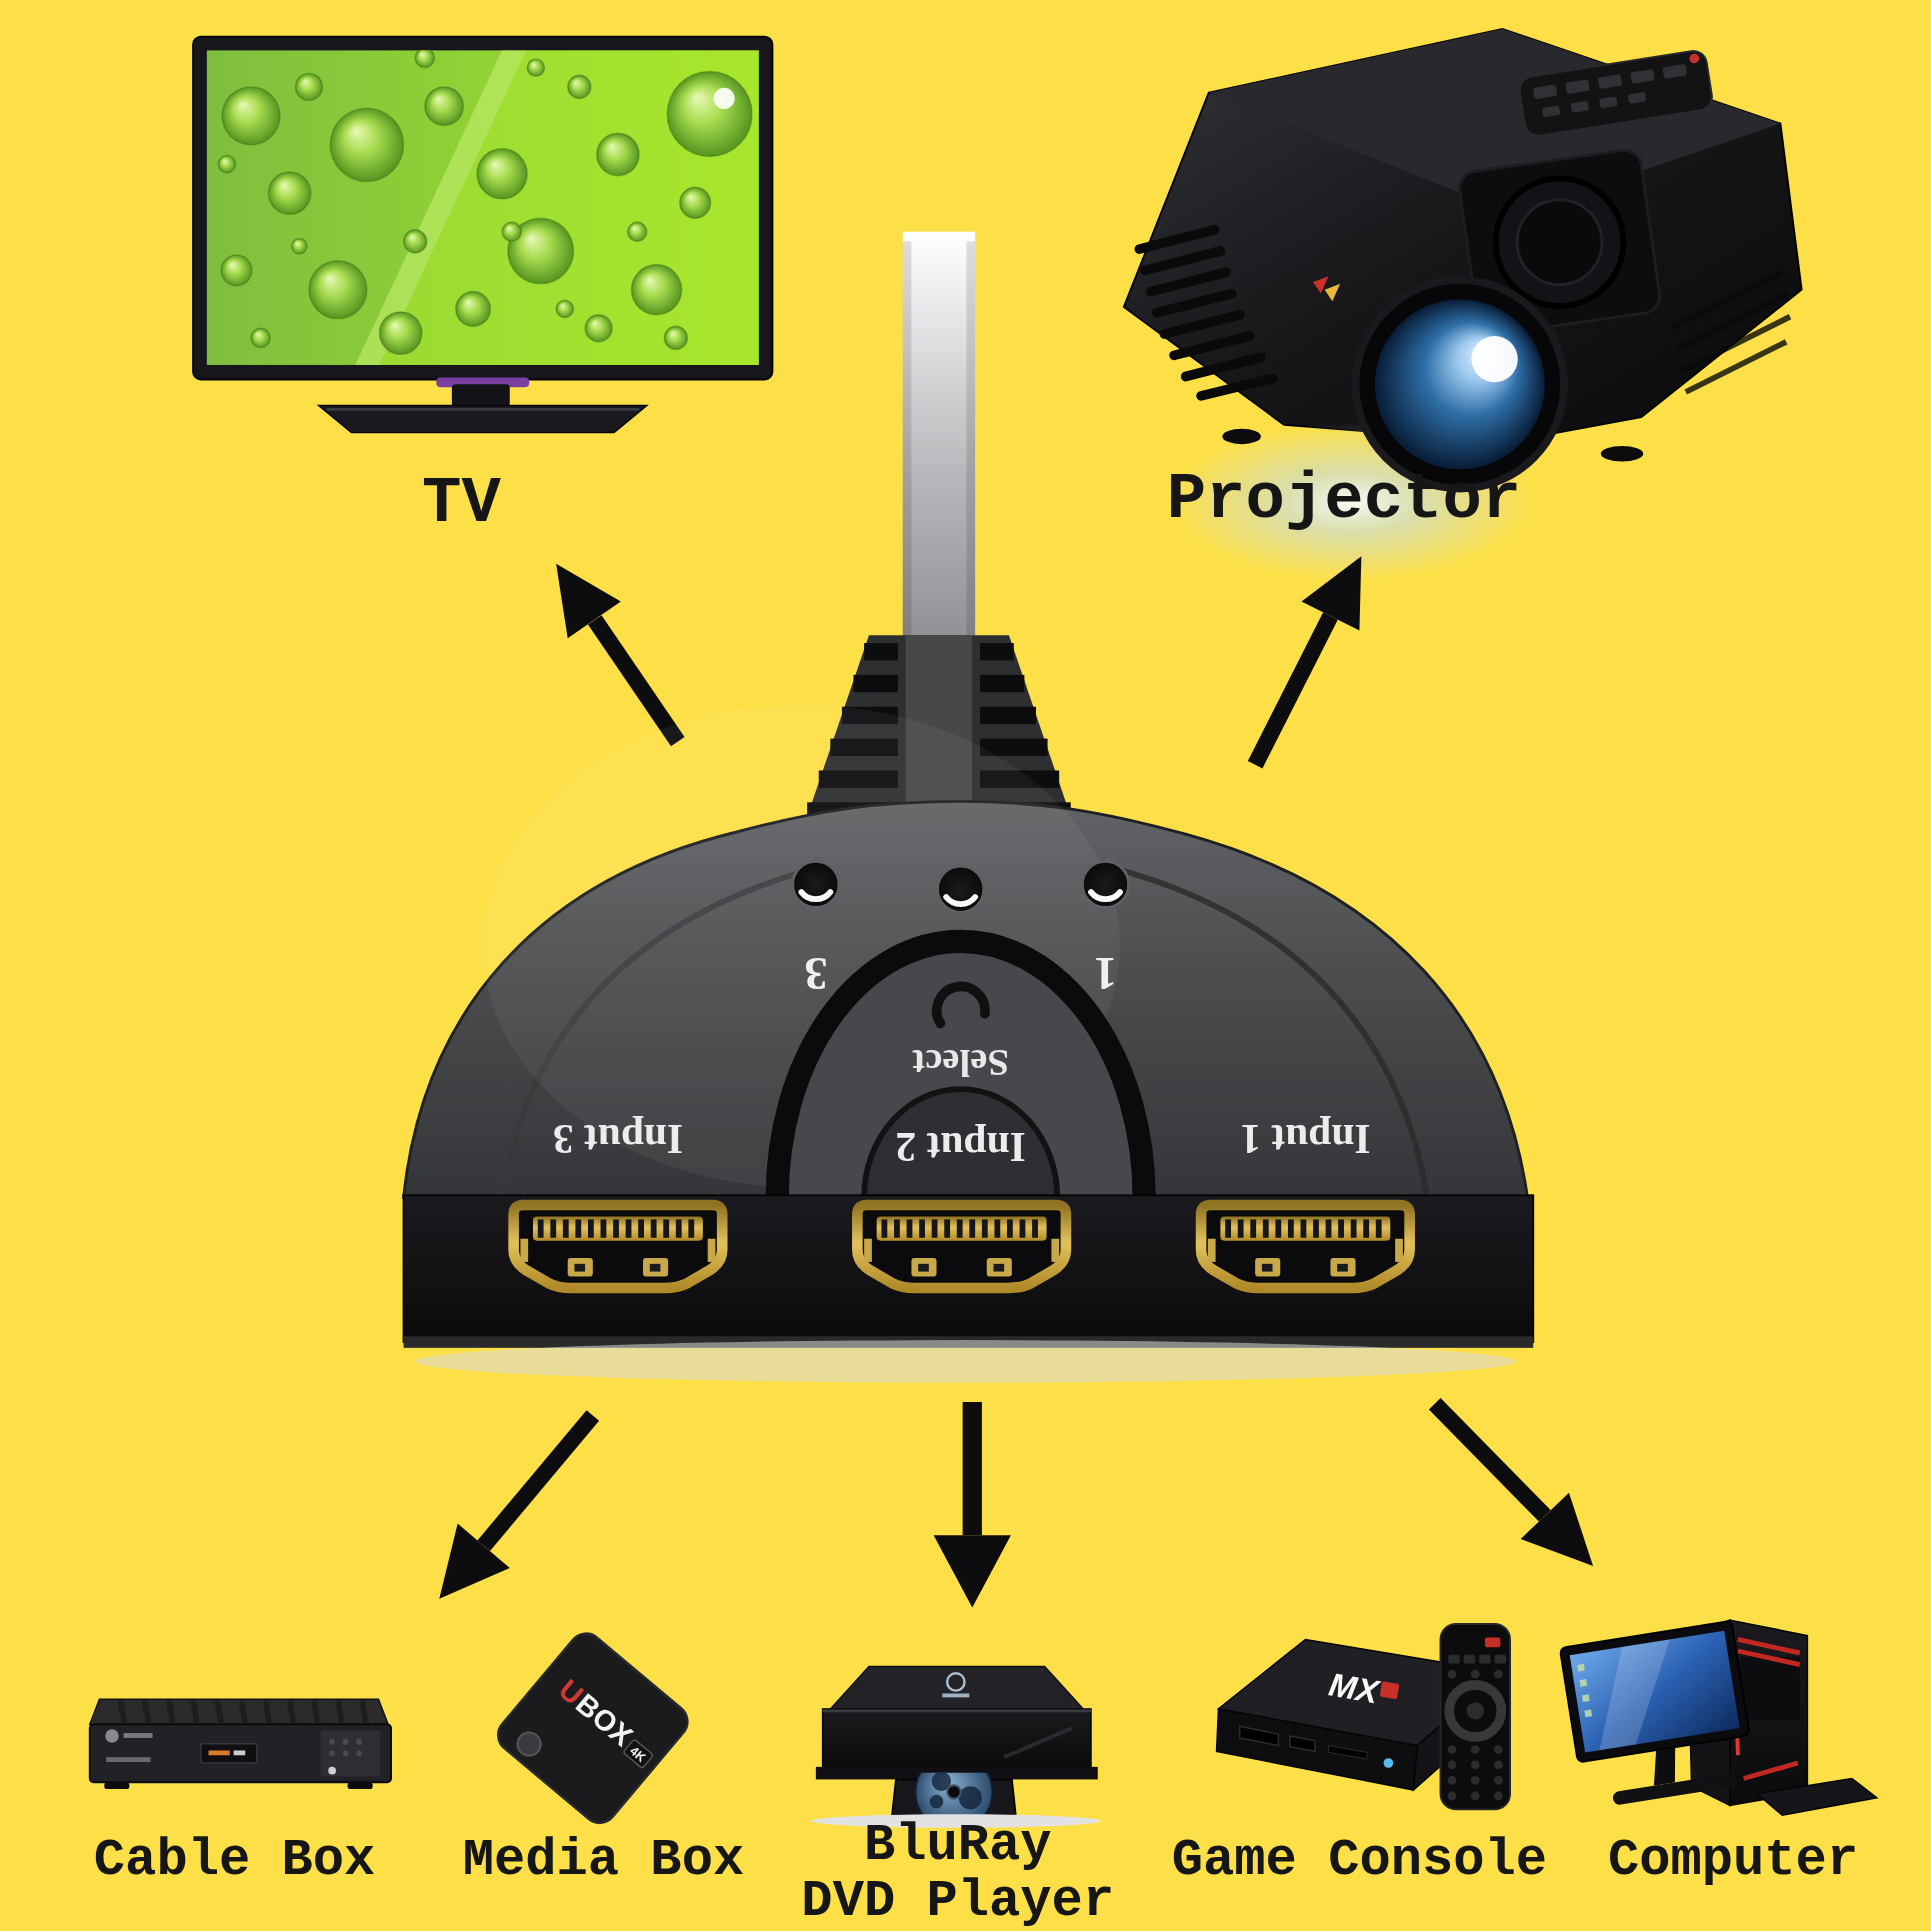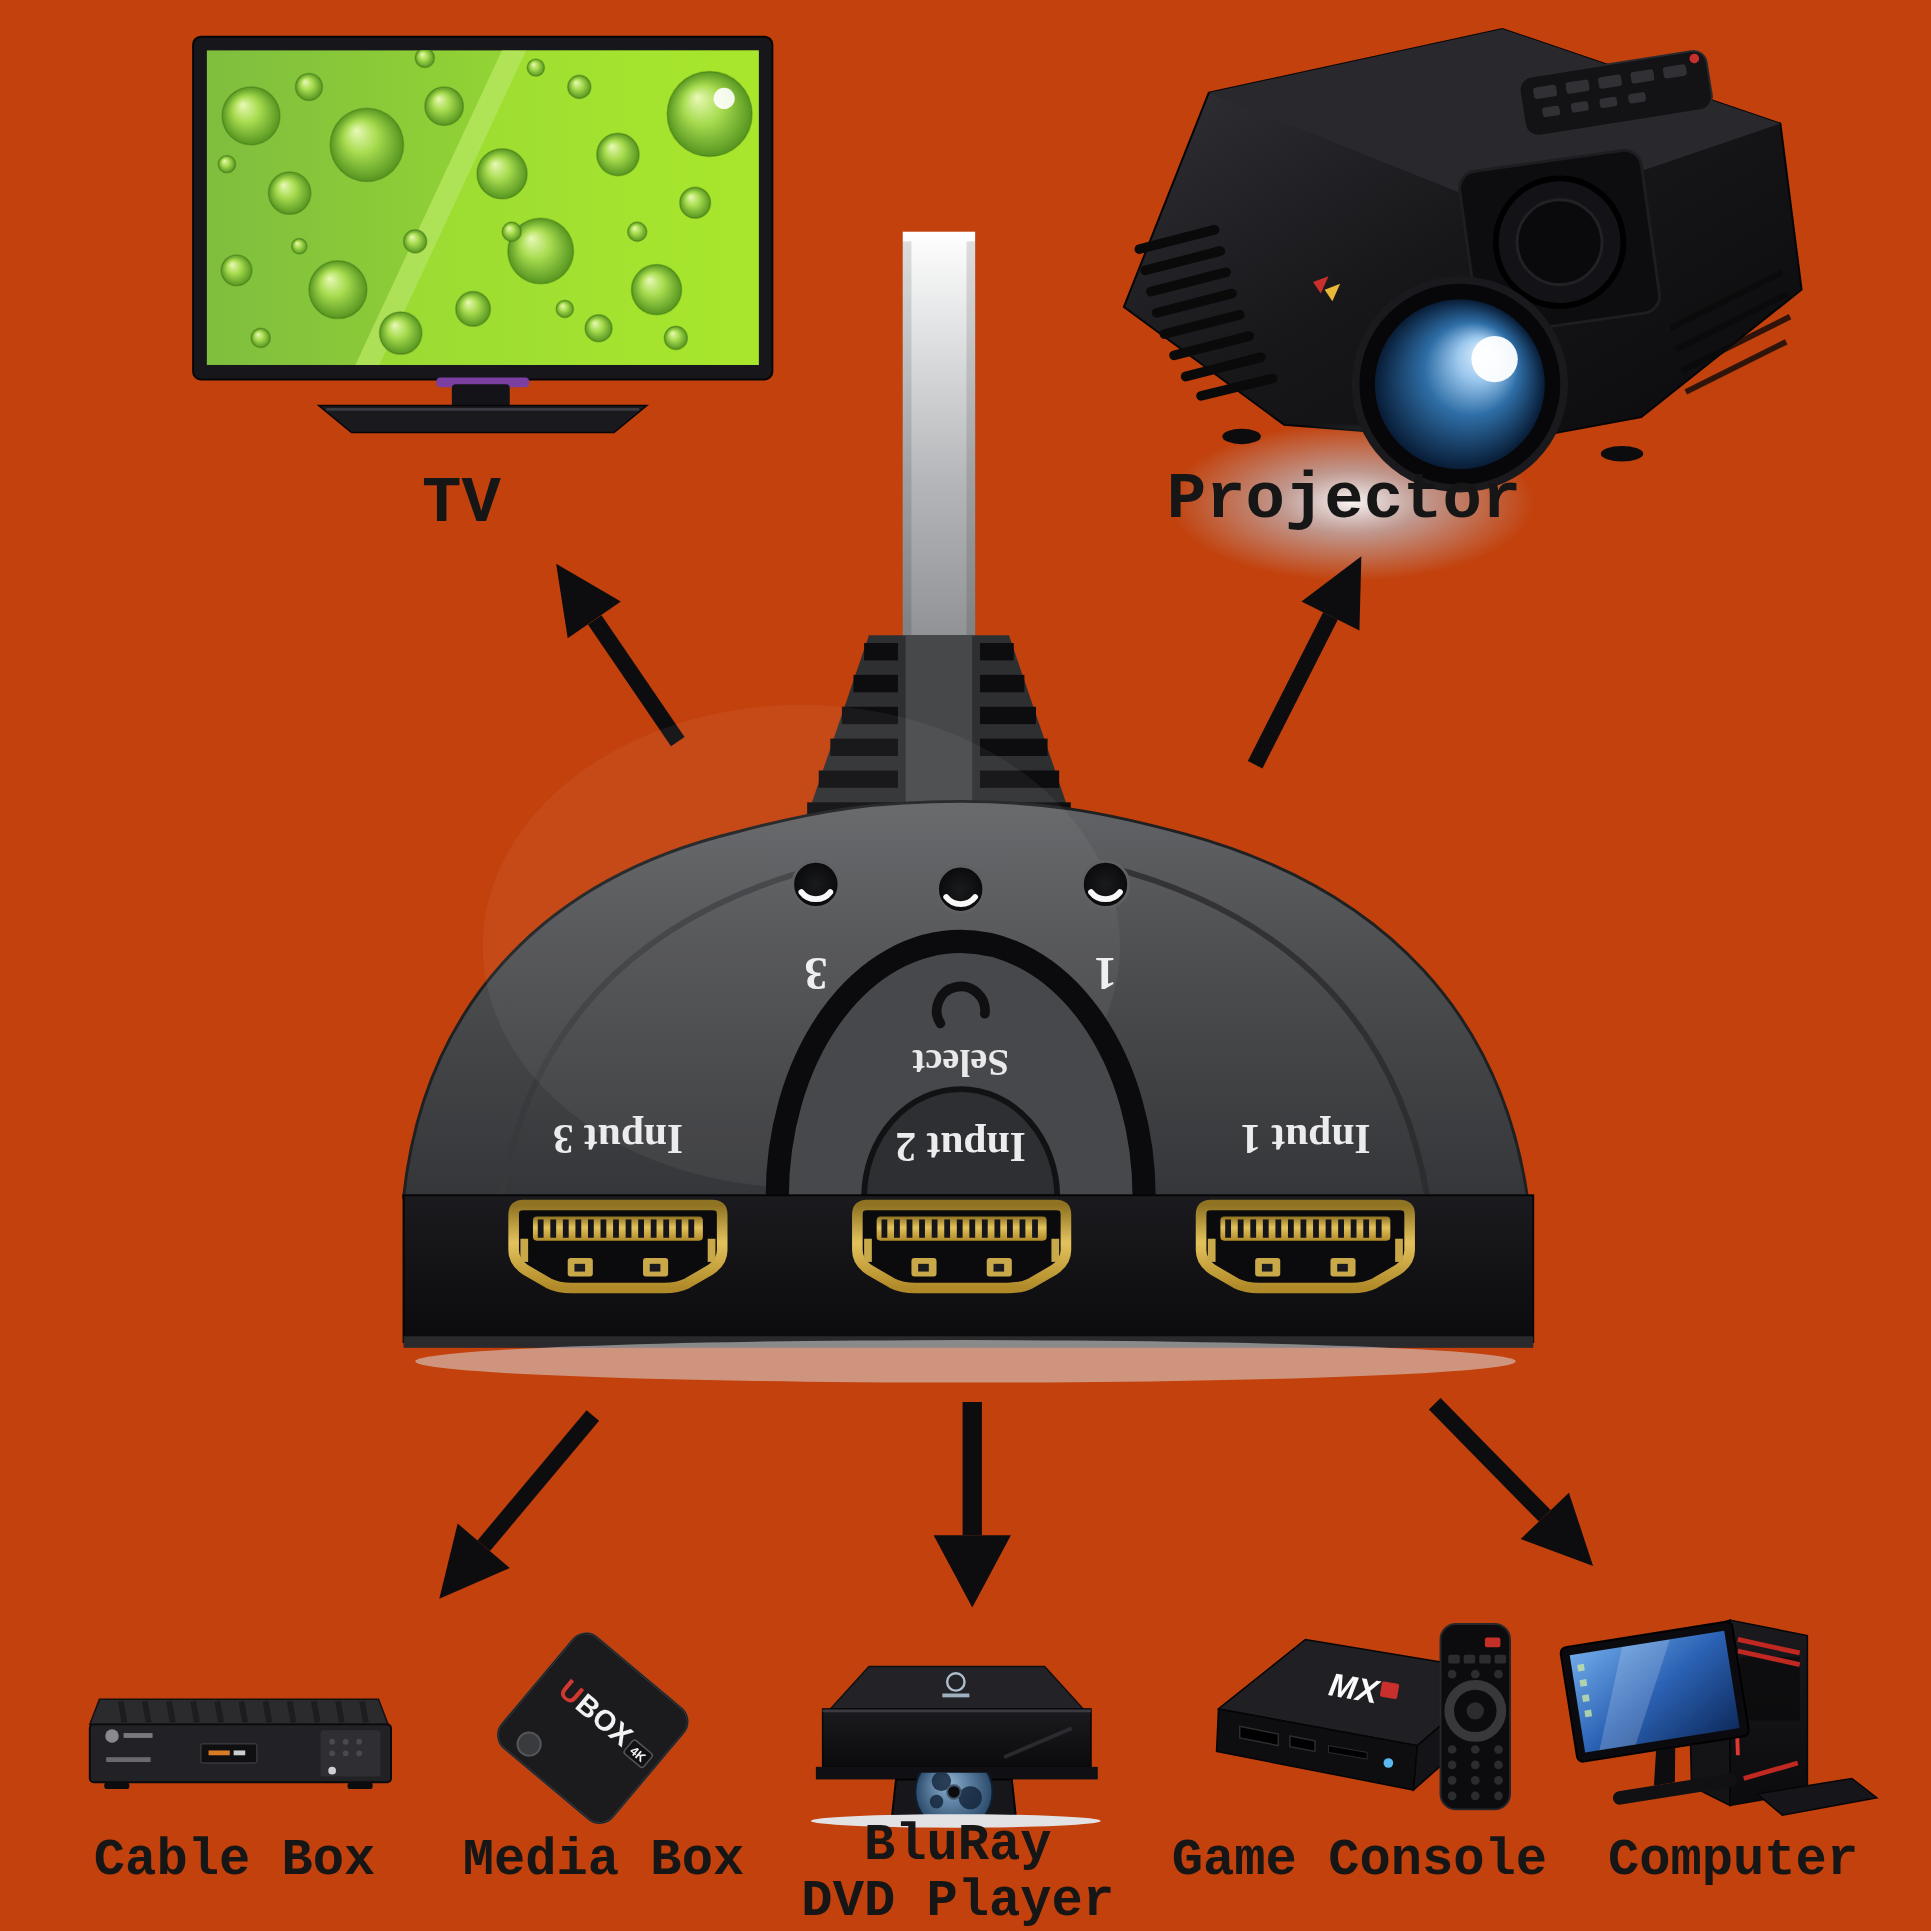--- a/index.html
+++ b/index.html
@@ -1,16 +1,16 @@
 <!DOCTYPE html>
 <html><head>
 <meta charset="utf-8">
 <style>
   html,body{margin:0;padding:0;background:#ffffff;}
-  .canvas{position:relative;width:1931px;height:1931px;background:#c2410c;overflow:hidden;}
+  .canvas{position:relative;width:1931px;height:1931px;background:#fde047;overflow:hidden;}
   svg{display:block;}
   .t-main{font:700 54px "Liberation Mono","DejaVu Sans Mono",monospace;fill:#161616;text-anchor:middle;}
   .t-big{font-size:68px;}
   .sw-digit{font:700 48px "Liberation Serif","DejaVu Serif",serif;fill:#EFEFF1;text-anchor:middle;}
   .sw-select{font:700 40px "Liberation Serif","DejaVu Serif",serif;fill:#E9E9EB;text-anchor:middle;}
   .sw-input{font:700 43px "Liberation Serif","DejaVu Serif",serif;fill:#ECECEE;text-anchor:middle;}
   .ubox-u{font:700 30px "Liberation Sans",sans-serif;fill:#D03830;}
   .ubox-box{font:700 30px "Liberation Sans",sans-serif;fill:#F2F2F2;}
   .ubox-4k{font:700 13px "Liberation Sans",sans-serif;fill:#F2F2F2;text-anchor:middle;}
   .mx-logo{font:italic 700 34px "Liberation Sans",sans-serif;fill:#FAFAFA;text-anchor:middle;}

